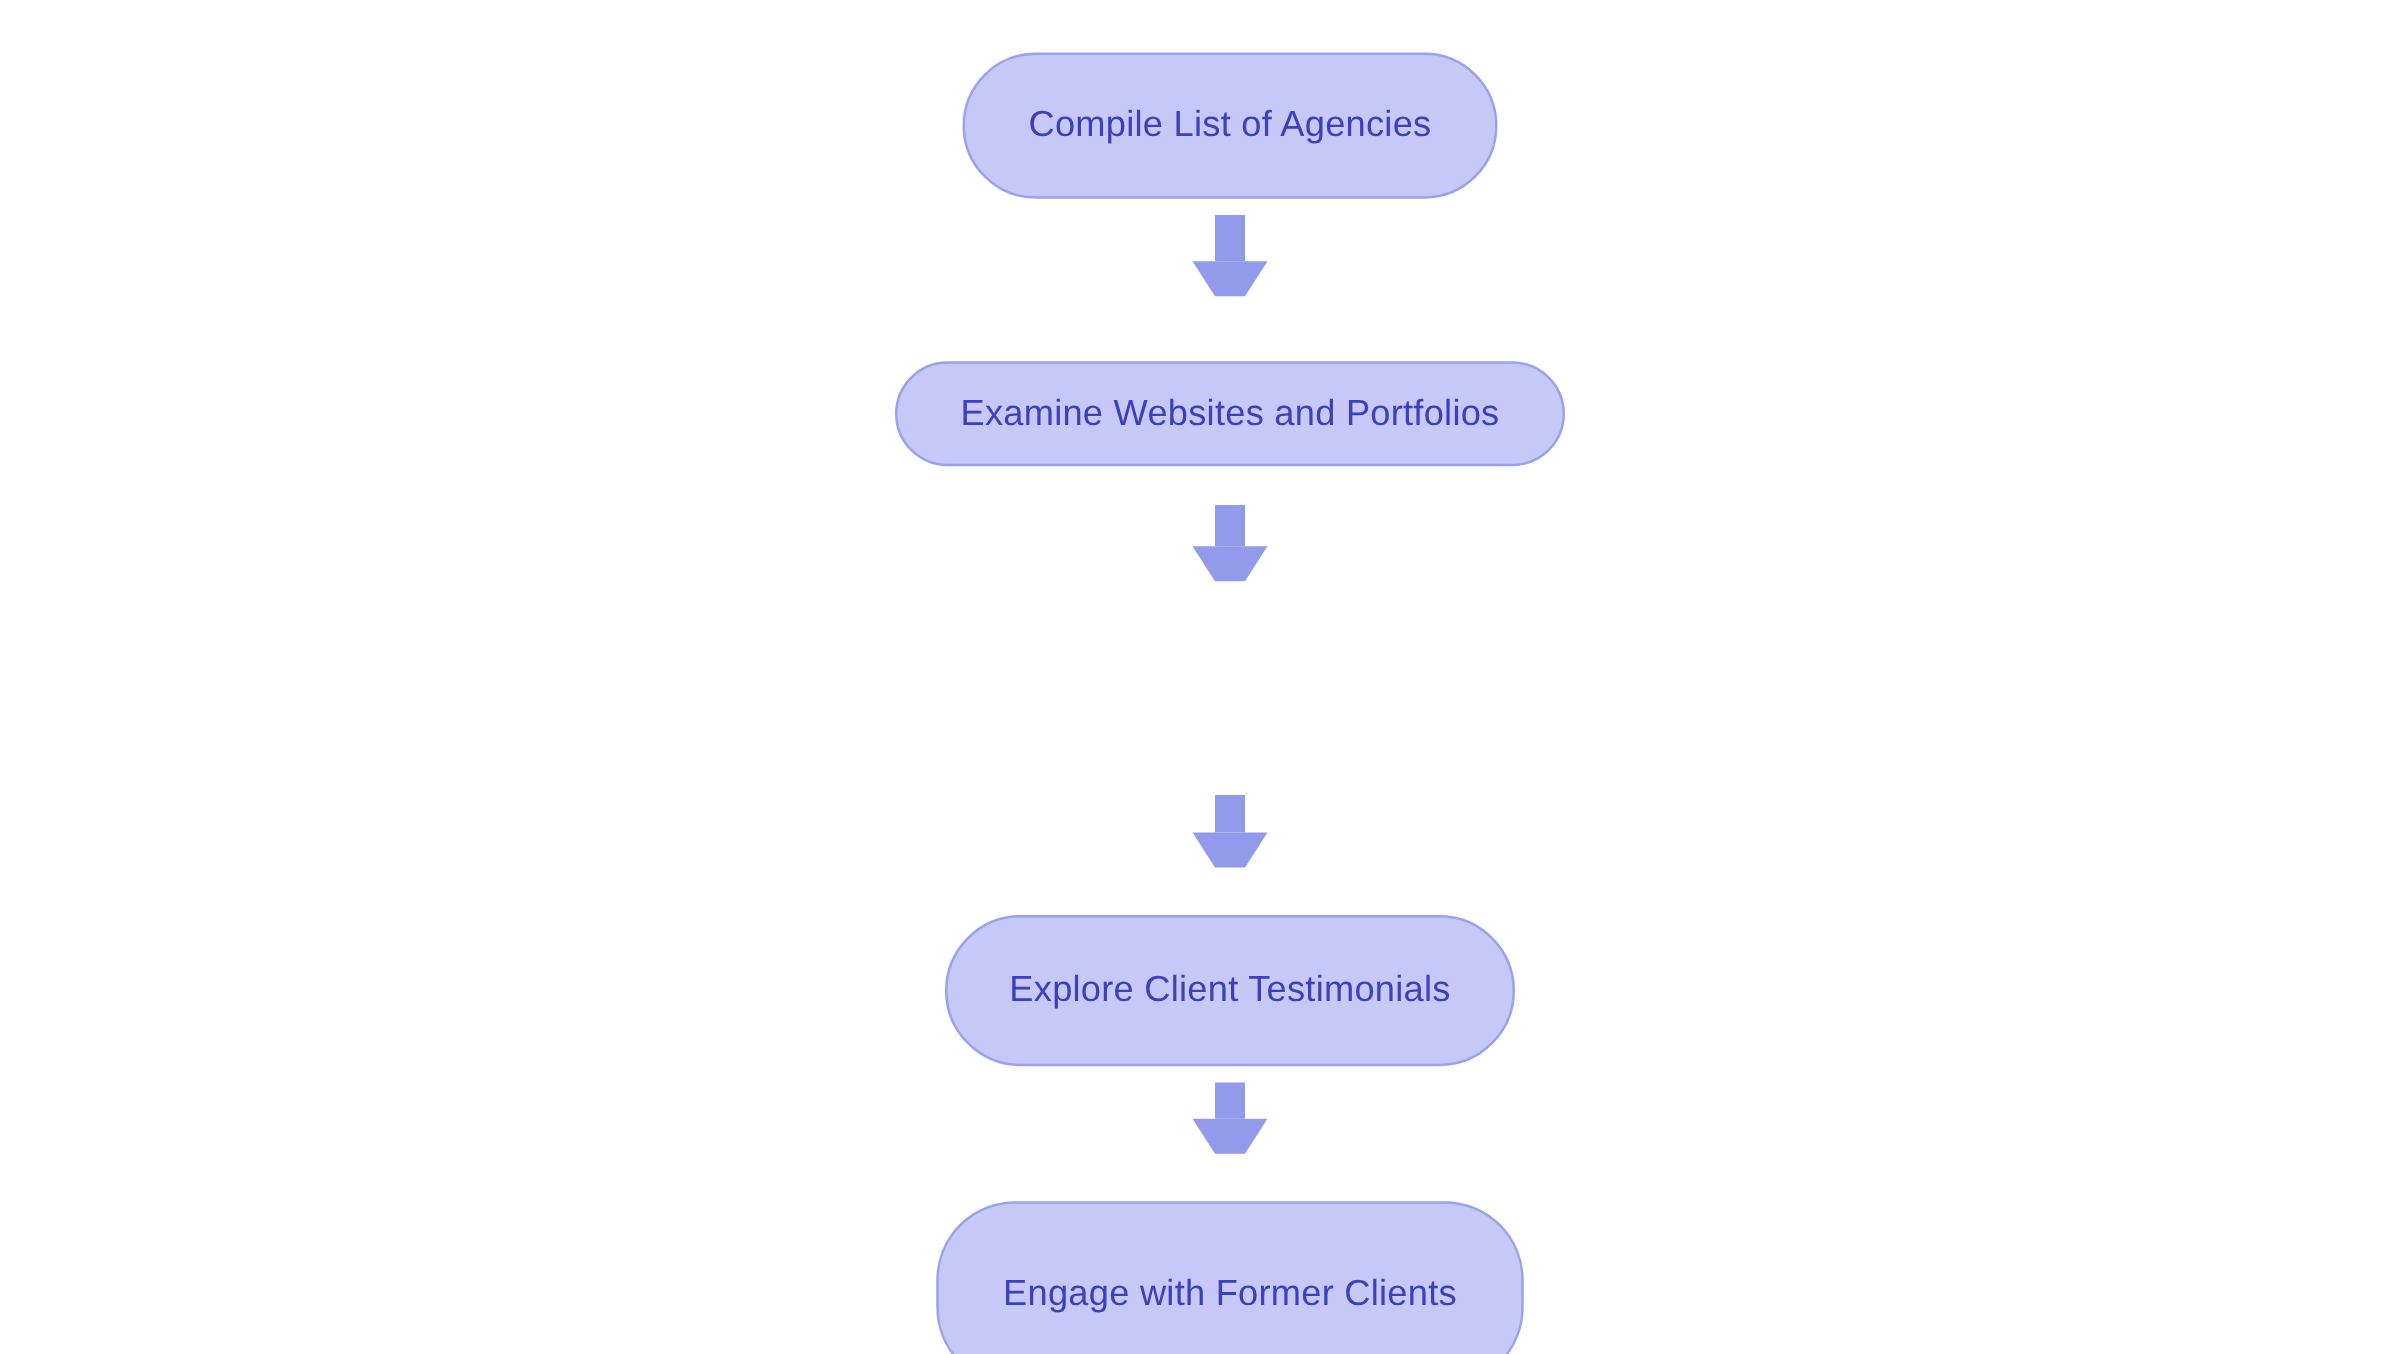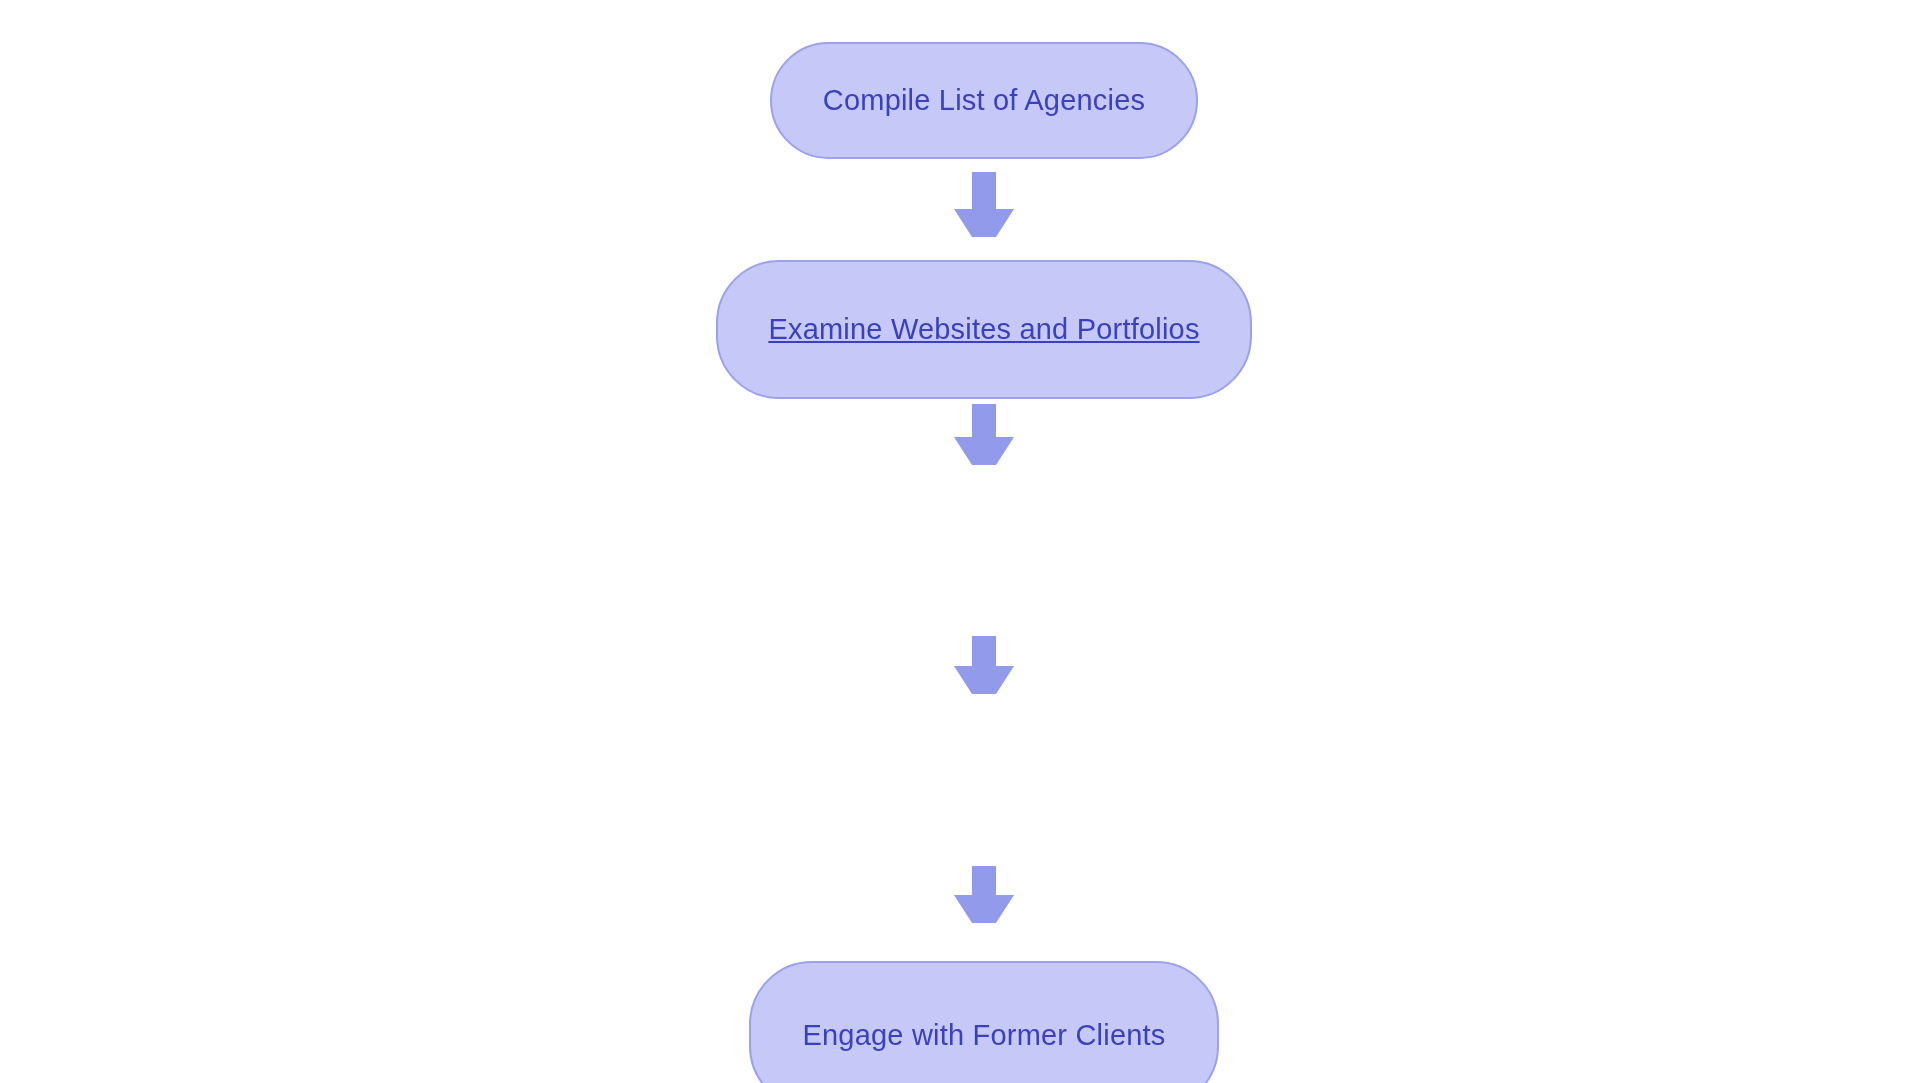--- a/index.html
+++ b/index.html
@@ -21,21 +21,21 @@
     background:var(--node-fill);
     border:2px solid var(--node-border);
     border-radius:63px;
     color:var(--node-text);
     font-size:29px;
     letter-spacing:0.2px;
     text-align:center;
     white-space:nowrap;
   }
   .node-1{left:746px;top:18px;width:428px;height:117px;}
-  .node-2{left:692px;top:236px;width:536px;height:139px;text-decoration:underline;}
+  .node-2{left:692px;top:265px;width:536px;height:84px;}
   .node-3{left:760px;top:479px;width:400px;height:120px;}
   .node-4{left:732px;top:708px;width:456px;height:121px;}
   .node-5{left:725px;top:937px;width:470px;height:148px;text-align:center;}
   .flow-arrow{
     position:absolute;left:942px;width:36px;
     display:flex;flex-direction:column;align-items:center;
   }
   .arrow-1{top:136px;height:113px;}
   .arrow-2{top:368px;height:109px;}
   .arrow-3{top:600px;height:106px;}
@@ -72,20 +72,23 @@
     <span class="arrow-line"></span>
     <span class="arrow-head-icon"></span>
   </div>
 
 
   <div class="flow-arrow arrow-3">
     <span class="arrow-line"></span>
     <span class="arrow-head-icon"></span>
   </div>
 
+  <div class="flow-node node-4">
+    <span>Explore Client Testimonials</span>
+  </div>
 
   <div class="flow-arrow arrow-4">
     <span class="arrow-line"></span>
     <span class="arrow-head-icon"></span>
   </div>
 
   <div class="flow-node node-5">
     <span>Engage with Former Clients</span>
   </div>
 

